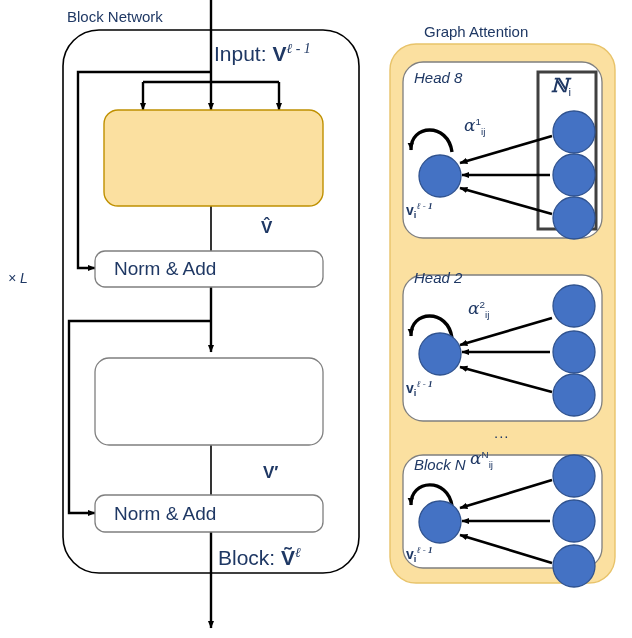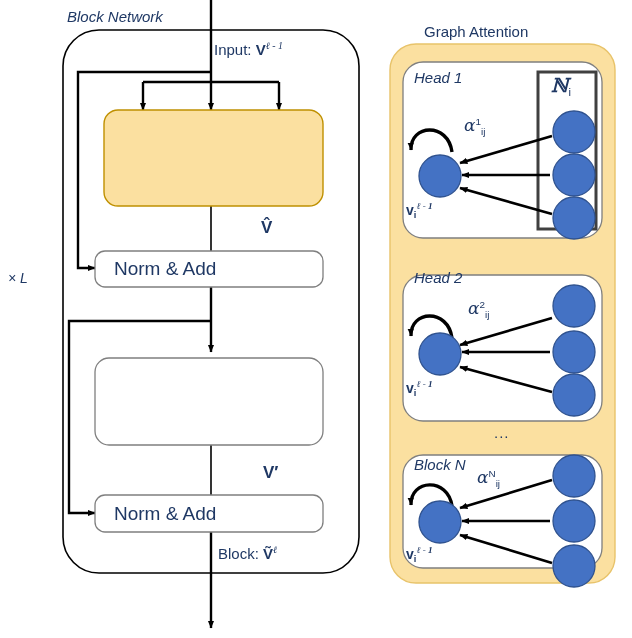--- a/index.html
+++ b/index.html
@@ -27,21 +27,21 @@
   .lbl {
     position: absolute;
     color: #1F3864;
     font-family: "Liberation Sans", sans-serif;
     white-space: nowrap;
     line-height: 1.05;
   }
   .blockbox-label { font-size: 15px; }
   .panel-label { font-size: 15px; }
   .head-label { font-size: 15px; font-style: italic; }
-  .io-label { font-size: 15px; text-align: right; }
+  .io-label { font-size: 21px; text-align: right; }
   .times-l { font-size: 14px; font-style: italic; }
   .node-label { font-size: 14px; font-weight: bold; }
   .alpha-label { font-size: 15px; }
   .nb-label { font-size: 17px; }
   .dots { font-size: 15px; letter-spacing: 1px; color:#1F3864; }
   .boxtext {
     position: absolute;
     color: #1F3864;
     font-family: "Liberation Sans", sans-serif;
     font-size: 19px;
@@ -180,42 +180,42 @@
       <line x1="552" y1="563" x2="460" y2="535" stroke="#000000" stroke-width="2.6" marker-end="url(#arrowBlack)"></line>
     </g>
     <g>
       <circle cx="574" cy="476" r="21" fill="#4472C4" stroke="#2F528F" stroke-width="1.3"></circle>
       <circle cx="574" cy="521" r="21" fill="#4472C4" stroke="#2F528F" stroke-width="1.3"></circle>
       <circle cx="574" cy="566" r="21" fill="#4472C4" stroke="#2F528F" stroke-width="1.3"></circle>
       <circle cx="440" cy="522" r="21" fill="#4472C4" stroke="#2F528F" stroke-width="1.3"></circle>
     </g>
   </svg>
 
-  <div class="lbl blockbox-label" style="left:67px; top:9px;font-style:italic;">Block Network</div>
+  <div class="lbl blockbox-label" style="left:67px; top:9px;">Block Network</div>
 
   <div class="lbl times-l" style="left:8px; top:271px;">× L</div>
 
   <div class="lbl io-label" style="left:214px; top:41px;">
     <span>Input: </span><b class="v">V</b><span class="sup"><i class="ell">ℓ - 1</i></span>
   </div>
 
   <div class="lbl node-label" style="left:261px; top:219px; font-size:17px;">V̂</div>
 
   <div class="lbl node-label" style="left:263px; top:464px; font-size:17px;">V′</div>
 
   <div class="lbl io-label" style="left:218px; top:545px;">
     <span>Block: </span><b class="v">Ṽ</b><span class="sup"><i class="ell">ℓ</i></span>
   </div>
 
   <div class="boxtext" style="left:114px; top:257px; width:206px; font-size:19px;">Norm &amp; Add</div>
   <div class="boxtext" style="left:114px; top:502px; width:206px; font-size:19px;">Norm &amp; Add</div>
 
   <div class="lbl panel-label" style="left:424px; top:24px;">Graph Attention</div>
 
-  <div class="lbl head-label" style="left:414px; top:70px;">Head 1</div>
+  <div class="lbl head-label" style="left:414px; top:70px;">Head 8</div>
   <div class="lbl alpha-label" style="left:464px; top:117px;">
     <span class="alpha-g">α</span><span class="sup">1</span><span class="sub">ij</span>
   </div>
   <div class="lbl node-label" style="left:406px; top:202px;">
     <span>v</span><span class="sub">i</span><span class="sup"><i class="ell">ℓ - 1</i></span>
   </div>
   <div class="lbl nb-label" style="left:551px; top:76px;text-align:right;">
     <span class="scriptN">ℕ</span><span class="sub">i</span>
   </div>
 
@@ -223,20 +223,20 @@
   <div class="lbl alpha-label" style="left:468px; top:300px;text-align:center;">
     <span class="alpha-g">α</span><span class="sup">2</span><span class="sub">ij</span>
   </div>
   <div class="lbl node-label" style="left:406px; top:380px;">
     <span>v</span><span class="sub">i</span><span class="sup"><i class="ell">ℓ - 1</i></span>
   </div>
 
   <div class="lbl dots" style="left:494px; top:425px;">...</div>
 
   <div class="lbl head-label" style="left:414px; top:457px;">Block N</div>
-  <div class="lbl alpha-label" style="left:470px; top:469px;margin-left:7px;">
+  <div class="lbl alpha-label" style="left:470px; top:450px;">
     <span class="alpha-g">α</span><span class="sup">N</span><span class="sub">ij</span>
   </div>
   <div class="lbl node-label" style="left:406px; top:546px;">
     <span>v</span><span class="sub">i</span><span class="sup"><i class="ell">ℓ - 1</i></span>
   </div>
 
 </div>
 
 </body></html>

